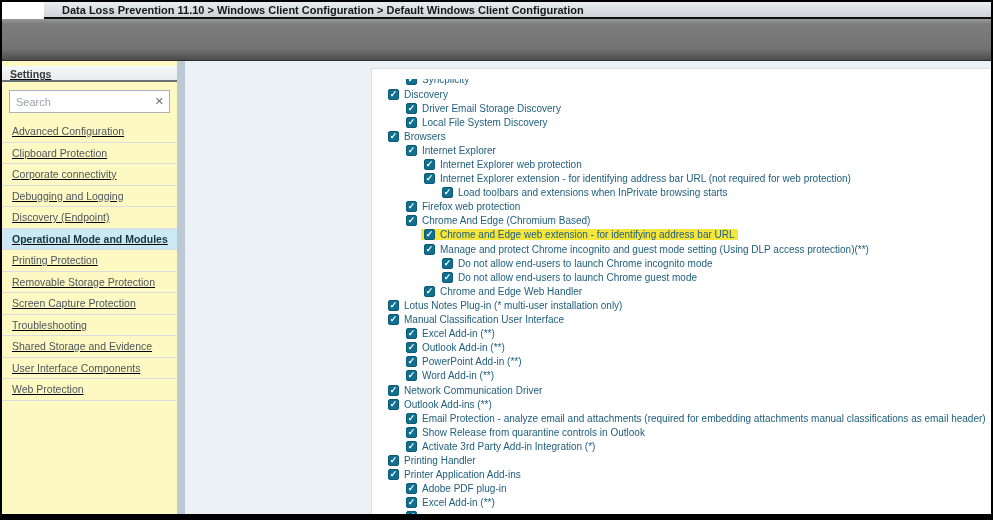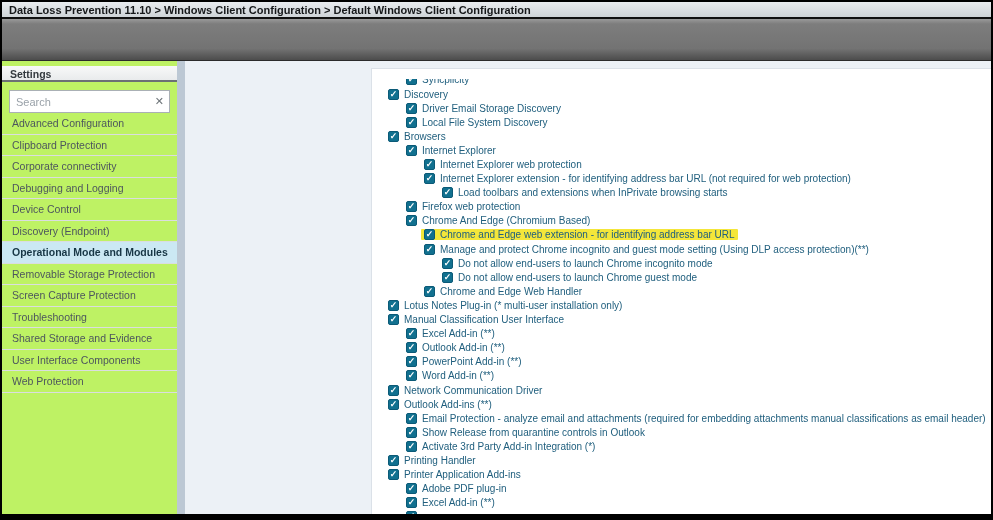--- a/index.html
+++ b/index.html
@@ -11,38 +11,38 @@
     display:flex; flex-direction:column;
     font-family:"Liberation Sans", sans-serif;
     overflow:hidden; background:#fff;
   }
   
   .breadcrumb-bar {
     height:17px; flex:0 0 17px;
     background:linear-gradient(#e9ecef,#ced3d7);
     border-bottom:2px solid #101010;
     font-size:11px; font-weight:bold; color:#16181a;
-    line-height:16px; padding-left:7px; white-space:nowrap; overflow:hidden;
+    line-height:16px; padding-left:18px; white-space:nowrap; overflow:hidden;margin-left:42px;
   }
   
   .toolbar {
     height:42px; flex:0 0 42px;
     background:linear-gradient(180deg,#9a9a9a 0%,#7d7d7d 12%,#737373 72%,#4c4c4c 100%);
     border-bottom:1px solid #2b2b2b;
   }
   .body { flex:1; display:flex; min-height:0; }
   
-  .sidebar { width:175px; flex:0 0 175px; background:#bef264; padding-top:5px; overflow:hidden; }
+  .sidebar { width:175px; flex:0 0 175px; background:#fef9c3; padding-top:5px; overflow:hidden;text-decoration:underline; }
   .sidebar-header {
     height:16px; padding:2px 0 0 8px;
     font-size:10.5px; font-weight:bold; color:#33393e;
     background:linear-gradient(#f8f9f9,#e9ebec);
     border-bottom:2px solid #6b7075;
   }
-  .search-wrap { margin:8px 7px 0 7px; position:relative; }
+  .search-wrap { margin:8px 7px 8px 7px; position:relative; }
   .search-wrap input {
     width:100%; height:23px; border:1px solid #aab0b5; background:#fff;
     font-family:"Liberation Sans", sans-serif; font-size:11px; color:#333;
     padding:0 20px 0 6px; outline:none;
   }
   .search-wrap input::placeholder { color:#9aa2a9; }
   .clear-x {
     position:absolute; right:6px; top:5px; font-size:11px; color:#6d7478;
     line-height:12px; cursor:pointer;
   }
@@ -89,23 +89,23 @@
       <div class="sidebar-header">Settings</div>
       <div class="search-wrap">
         <input type="text" placeholder="Search" style="">
         <span class="clear-x">✕</span>
       </div>
       <div>
           <div class="sb-item">Advanced Configuration</div>
           <div class="sb-item">Clipboard Protection</div>
           <div class="sb-item">Corporate connectivity</div>
           <div class="sb-item">Debugging and Logging</div>
-          <div class="sb-item">Device Control</div>
           <div class="sb-item">Discovery (Endpoint)</div>
           <div class="sb-item selected">Operational Mode and Modules</div>
+          <div class="sb-item">Printing Protection</div>
           <div class="sb-item">Removable Storage Protection</div>
           <div class="sb-item">Screen Capture Protection</div>
           <div class="sb-item">Troubleshooting</div>
           <div class="sb-item">Shared Storage and Evidence</div>
           <div class="sb-item">User Interface Components</div>
           <div class="sb-item">Web Protection</div>
         </div>
     </aside>
 
     <div class="splitter"></div>

